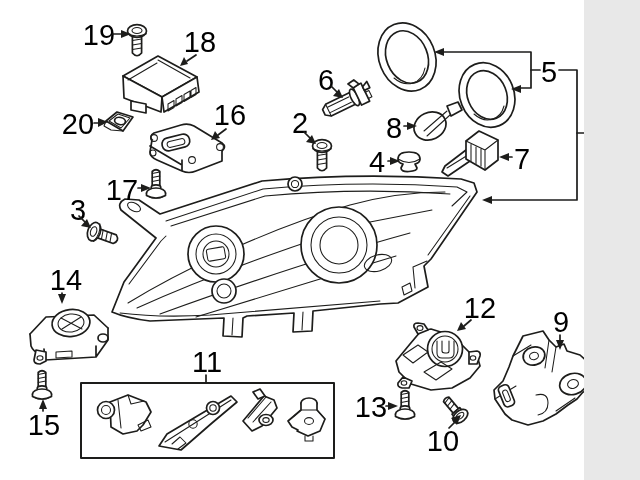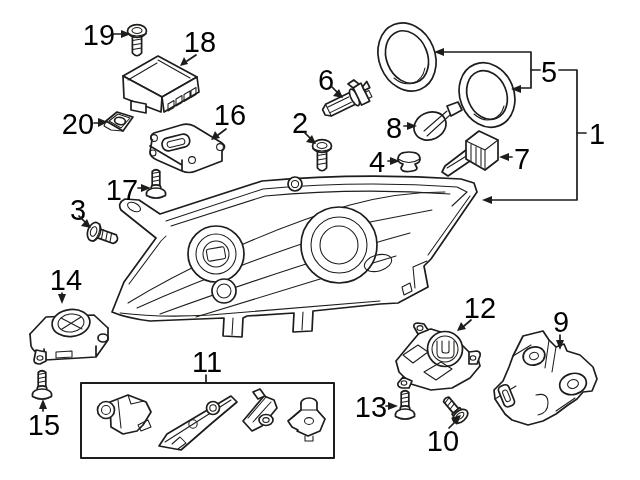--- a/index.html
+++ b/index.html
@@ -1,16 +1,16 @@
 <!DOCTYPE html>
 <html><head>
 <meta charset="utf-8">
 <style>
   html,body{margin:0;padding:0;background:#e8e8e8;}
-  .stage{position:relative;width:640px;height:480px;background:#ffffff;overflow:hidden;
+  .stage{position:relative;width:584px;height:480px;background:#ffffff;overflow:hidden;
          font-family:"Liberation Sans",sans-serif;}
   svg{display:block}
   .ln{fill:none;stroke:#1d1d1b;stroke-width:1.7;stroke-linejoin:round;stroke-linecap:round}
   .fw{fill:#ffffff;stroke:#1d1d1b;stroke-width:1.7;stroke-linejoin:round;stroke-linecap:round}
   .th{fill:none;stroke:#1d1d1b;stroke-width:1.05;stroke-linejoin:round;stroke-linecap:round}
   .blk{fill:#1d1d1b;stroke:none}
   text.num{font-family:"Liberation Sans",sans-serif;font-size:29px;fill:#000;text-anchor:middle}
 </style>
 </head>
 <body>

